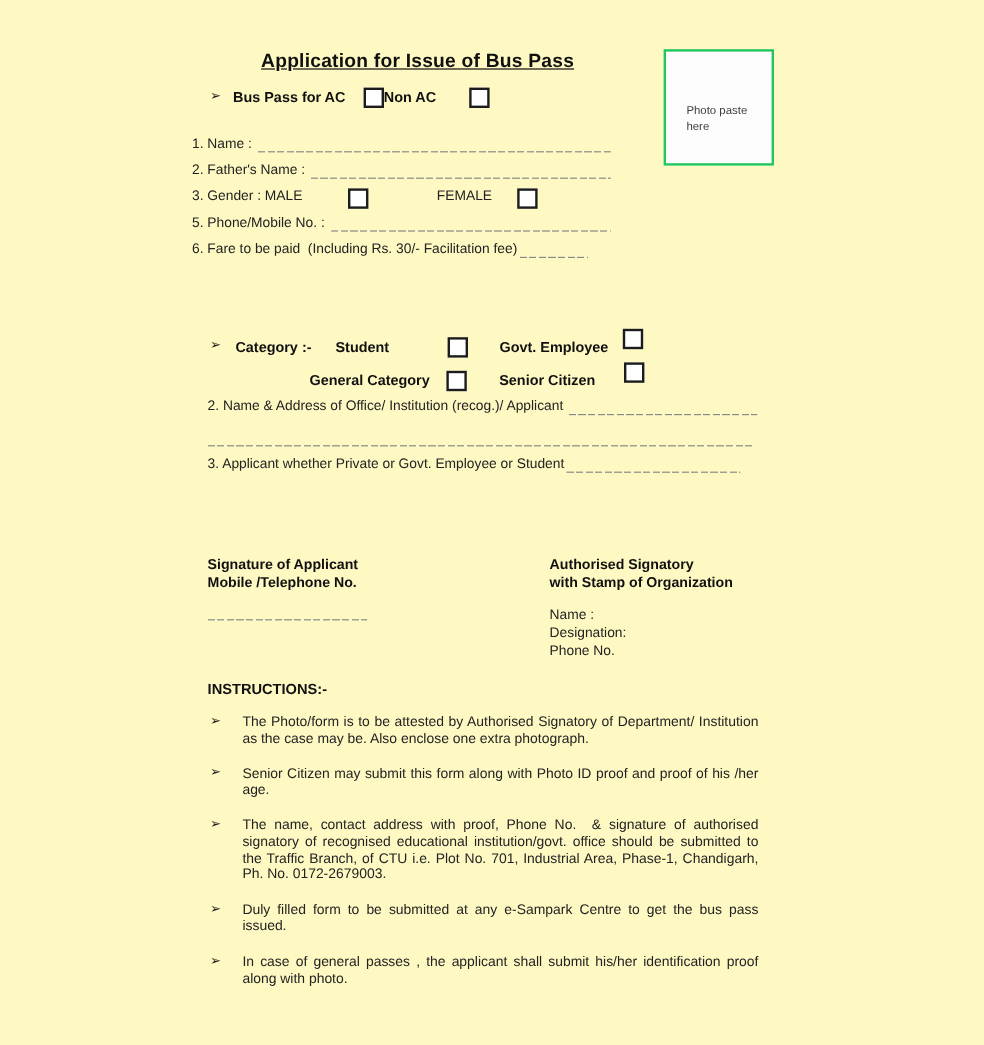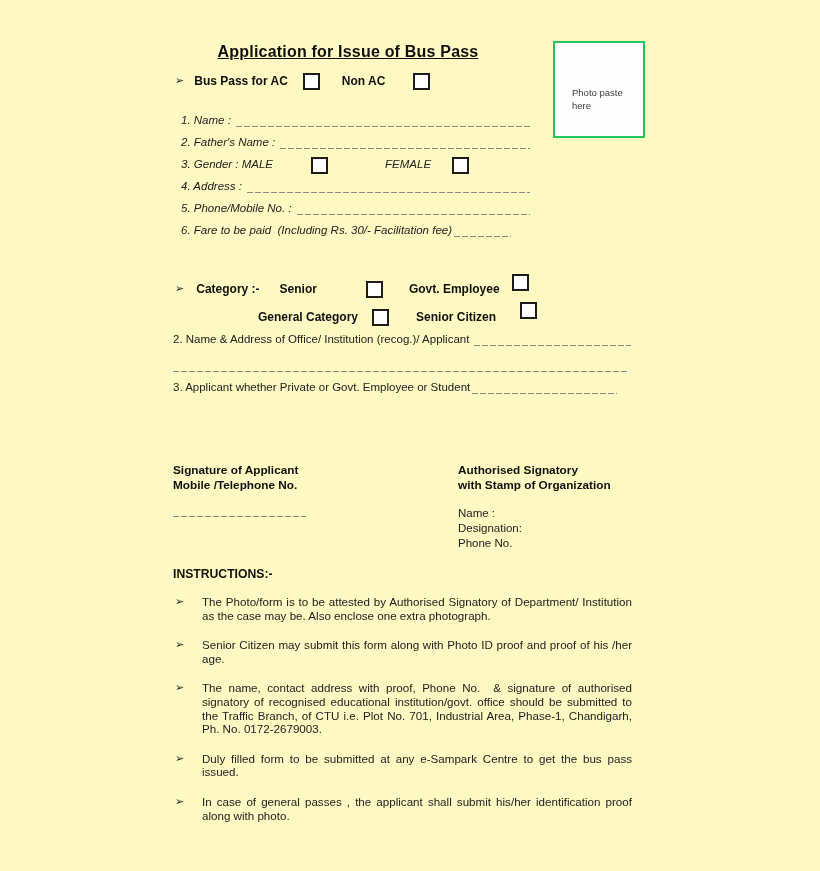--- a/index.html
+++ b/index.html
@@ -30,21 +30,21 @@
     width:13px; height:13px; border:2px solid #1c1c1c; background:#fff;
     flex:none; display:inline-block;
   }
   .cb.raised { position:relative; top:-7px; }
   .frow { display:flex; align-items:center; height:22px; }
   .uline {
     flex:1 1 auto; height:12px; margin-left:5px; align-self:center;
     background:repeating-linear-gradient(to right,#8a8a8a 0 6px,rgba(0,0,0,0) 6px 8px) left bottom / 100% 1px no-repeat;
   }
   .ac-row { position:absolute; left:175px; top:70px; width:400px; height:22px; display:flex; align-items:center; }
-  .personal { position:absolute; left:181px; top:110px; width:349px;font-style:italic; }
+  .personal { position:absolute; left:160px; top:110px; width:349px; }
   .category { position:absolute; left:173px; top:277px; width:458px; }
   .cat-row { display:flex; align-items:center; height:24px; }
   .signature { position:absolute; left:173px; top:463px; width:458px; height:100px; }
   .sig-left { position:absolute; left:0; top:0; width:220px; }
   .sig-right { position:absolute; left:285px; top:0; width:173px; }
   .sig-bold { font-weight:bold; font-size:11.8px; color:#101010; line-height:14.5px; }
   .sig-plain { font-size:11.5px; color:#222; line-height:15px; }
   .sig-line {
     margin-top:13px; width:133px; height:12px;
     background:repeating-linear-gradient(to right,#8a8a8a 0 6px,rgba(0,0,0,0) 6px 8px) left bottom / 100% 1px no-repeat;
@@ -64,58 +64,54 @@
   <div class="title">Application for Issue of Bus Pass</div>
 
   <div class="photo-box">
     <span class="pb-label">Photo paste here</span>
   </div>
 
   <div class="ac-row">
     <span class="arrow">➢</span>
     <span class="blabel" style="margin-left:10px;">Bus Pass for AC</span>
     <span class="cb" style="margin-left:15px;"></span>
-    <span class="blabel" style="margin-left:22px;">Non AC</span>
+    <span class="blabel" style="">Non AC</span>
     <span class="cb" style="margin-left:28px;"></span>
   </div>
 
   <div class="personal">
     <div class="frow">
       <span class="flabel">1. Name :</span>
       <span class="uline"></span>
     </div>
     <div class="frow">
       <span class="flabel">2. Father's Name :</span>
       <span class="uline"></span>
     </div>
     <div class="frow">
       <span class="flabel">3. Gender : MALE</span>
       <span class="cb" style="margin-left:38px;"></span>
       <span class="flabel" style="margin-left:57px;">FEMALE</span>
       <span class="cb" style="margin-left:21px;"></span>
     </div>
     <div class="frow">
-      <span class="flabel">4. Address :</span>
-      <span class="uline"></span>
-    </div>
-    <div class="frow">
       <span class="flabel">5. Phone/Mobile No. :</span>
       <span class="uline"></span>
     </div>
     <div class="frow">
       <span class="flabel">6. Fare to be paid  (Including Rs. 30/- Facilitation fee)</span>
       <span class="uline" style="flex:none;width:57px;margin-left:2px;"></span>
     </div>
   </div>
 
   <div class="category">
     <div class="cat-row">
       <span class="arrow" style="margin-left:2px;">➢</span>
       <span class="blabel" style="margin-left:12px;">Category :-</span>
-      <span class="blabel" style="margin-left:20px;">Senior</span>
+      <span class="blabel" style="margin-left:20px;">Student</span>
       <span class="cb" style="margin-left:49px;"></span>
       <span class="blabel" style="margin-left:26px;">Govt. Employee</span>
       <span class="cb raised" style="margin-left:12px;"></span>
     </div>
     <div class="cat-row" style="margin-top:4px;">
       <span class="blabel" style="margin-left:85px;">General Category</span>
       <span class="cb" style="margin-left:14px;"></span>
       <span class="blabel" style="margin-left:27px;">Senior Citizen</span>
       <span class="cb raised" style="margin-left:24px;"></span>
     </div>

